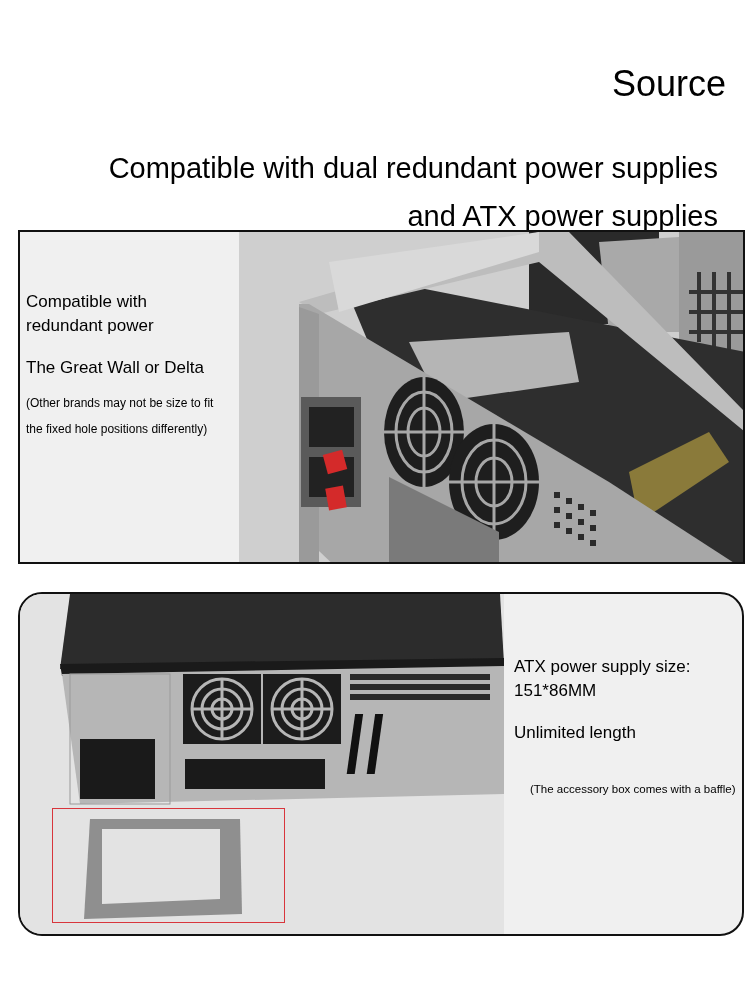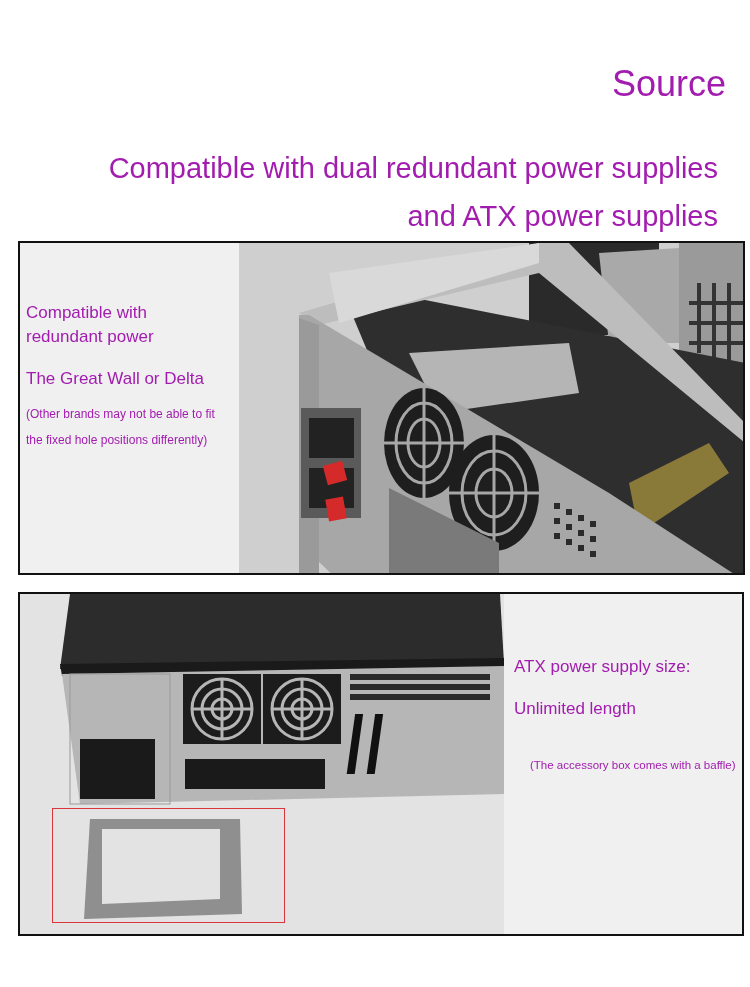--- a/index.html
+++ b/index.html
@@ -1,24 +1,24 @@
 <!DOCTYPE html>
 <html><head>
 <meta charset="utf-8">
 <style>
   html, body { margin:0; padding:0; background:#ffffff; }
   body { width:750px; height:987px; position:relative; overflow:hidden;
          font-family:"Liberation Sans", sans-serif; }
-  .red { color:#a21caf; }
+  .red { color:#000000; }
   .title { position:absolute; right:24px; top:62px; font-size:36px; line-height:44px; margin:0; font-weight:normal; }
   .subtitle { position:absolute; right:24px; top:136px; width:700px; text-align:right;
               font-size:29px; line-height:48px; margin:8px; font-weight:normal; }
   .panel { position:absolute; border:2px solid #111; background:#f0f0f0; box-sizing:border-box; overflow:hidden; }
-  .p1 { left:18px; top:241px; width:727px; height:334px; }
-  .p2 { left:18px; top:592px; width:726px; height:344px; }
+  .p1 { left:18px; top:230px; width:727px; height:334px; }
+  .p2 { left:18px; top:592px; width:726px; height:344px;border-radius:24px; }
   .txt1 { position:absolute; left:6px; top:58px; width:215px; }
   .txt1 .h { font-size:17px; line-height:24px; margin:0; }
   .txt1 .sp { height:18px; }
   .txt1 .s { font-size:12px; line-height:26px; margin:0; }
   .photo1 { position:absolute; left:219px; top:0; width:506px; height:338px; }
   .photo2 { position:absolute; left:0; top:0; width:484px; height:340px; }
   .txt2 { position:absolute; left:494px; top:61px; width:232px; }
   .txt2 .h { font-size:17px; line-height:24px; margin:0; }
   .txt2 .sp { height:18px; }
   .txt2 .s { font-size:11.5px; line-height:16px; margin:16px; white-space:nowrap; }
@@ -33,21 +33,21 @@
   <span>and ATX power supplies</span>
 </h2>
 
 <div class="panel p1">
   <div class="txt1 red">
     <p class="h">Compatible with</p>
     <p class="h">redundant power</p>
     <div class="sp"></div>
     <p class="h">The Great Wall or Delta</p>
     <div class="sp" style="height:10px"></div>
-    <p class="s">(Other brands may not be able to fit</p>
+    <p class="s">(Other brands may not be size to fit</p>
     <p class="s">the fixed hole positions differently)</p>
   </div>
   <svg class="photo1" viewBox="0 0 506 338" preserveAspectRatio="none">
     <rect width="506" height="338" fill="#c9c9c9"></rect>
     <polygon points="0,0 506,0 506,338 0,338" fill="#cfcfcf"></polygon>
 
     <polygon points="290,0 420,0 420,90 290,95" fill="#2a2a2a"></polygon>
     <polygon points="360,10 440,5 440,100 370,100" fill="#a9a9a9"></polygon>
     <polygon points="440,0 506,0 506,160 440,120" fill="#9a9a9a"></polygon>
     <g stroke="#333" stroke-width="4" fill="none">
@@ -153,18 +153,19 @@
     </g>
 
     <rect x="165" y="165" width="140" height="30" fill="#1a1a1a"></rect>
 
     <polygon points="70,225 220,225 222,320 64,325" fill="#8f8f8f"></polygon>
     <polygon points="82,235 200,235 200,305 82,310" fill="#e3e3e3"></polygon>
   </svg>
   <div class="hl-box"></div>
   <div class="txt2 red">
     <p class="h">ATX power supply size:</p>
+    <p class="h">151*86MM</p>
     <div class="sp"></div>
     <p class="h">Unlimited length</p>
     <div class="sp" style="height:20px"></div>
     <p class="s">(The accessory box comes with a baffle)</p>
   </div>
 </div>
 
 </body></html>

